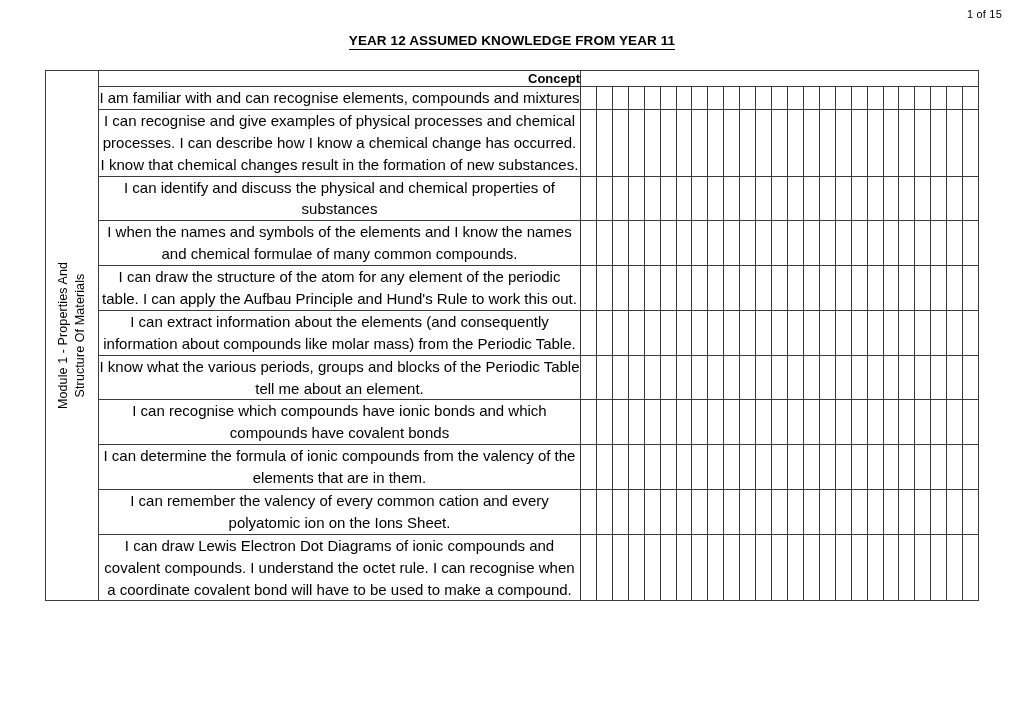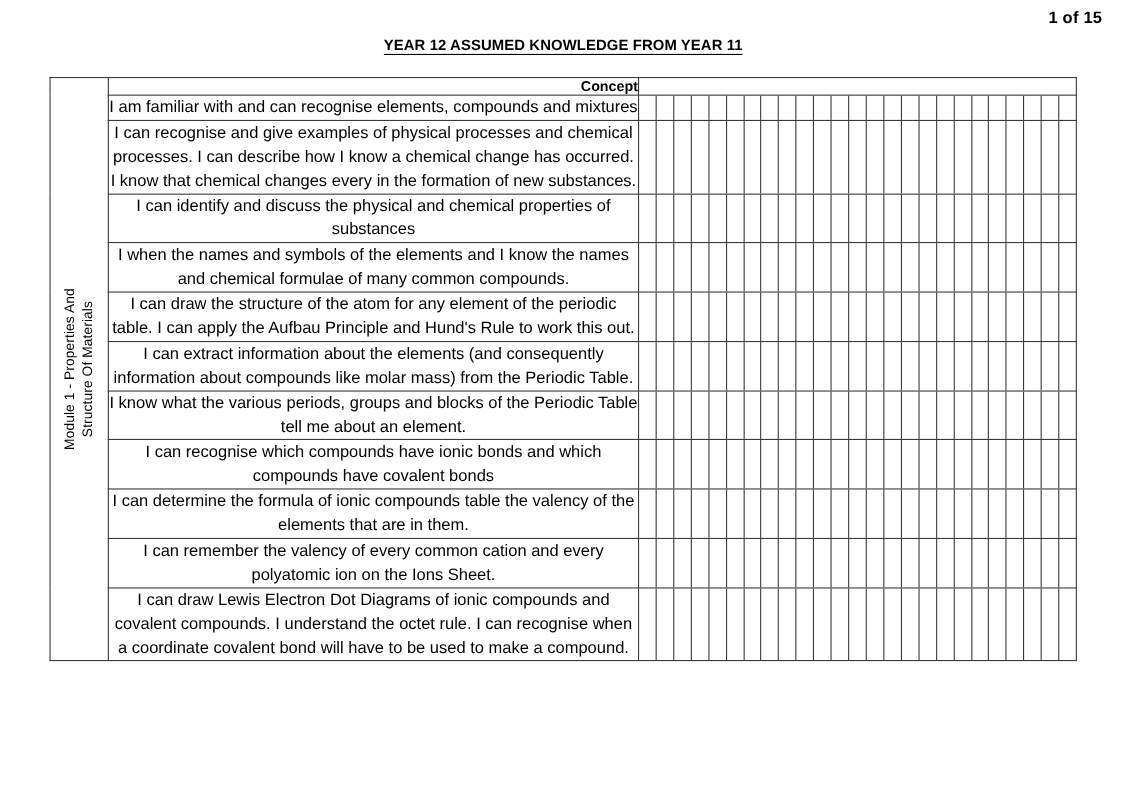--- a/index.html
+++ b/index.html
@@ -13,24 +13,23 @@
     position: relative;
     font-family: "Liberation Sans", sans-serif;
     color: #000000;
     overflow: hidden;
   }
 
   .page-indicator {
     position: absolute;
     top: 8px;
     right: 22px;
-    font-size: 15px;
+    font-size: 11px;
     color: #000;
     letter-spacing: 0.2px;
-    font-weight: bold;
   }
 
   .doc-title {
     position: absolute;
     top: 33px;
     left: 0;
     width: 1024px;
     text-align: center;
     font-size: 13.5px;
     font-weight: bold;
@@ -167,21 +166,21 @@
             <div class="grid-box"></div>
             <div class="grid-box"></div>
             <div class="grid-box"></div>
             <div class="grid-box"></div>
             <div class="grid-box"></div>
             <div class="grid-box"></div>
           </div>
         </td>
       </tr>
       <tr>
-        <td class="concept-cell">I can recognise and give examples of physical processes and chemical processes. I can describe how I know a chemical change has occurred. I know that chemical changes every in the formation of new substances.</td>
+        <td class="concept-cell">I can recognise and give examples of physical processes and chemical processes. I can describe how I know a chemical change has occurred. I know that chemical changes result in the formation of new substances.</td>
         <td class="grid-cell grid-cell-td">
           <div class="grid-fill">
             <div class="grid-box"></div>
             <div class="grid-box"></div>
             <div class="grid-box"></div>
             <div class="grid-box"></div>
             <div class="grid-box"></div>
             <div class="grid-box"></div>
             <div class="grid-box"></div>
             <div class="grid-box"></div>
@@ -391,21 +390,21 @@
             <div class="grid-box"></div>
             <div class="grid-box"></div>
             <div class="grid-box"></div>
             <div class="grid-box"></div>
             <div class="grid-box"></div>
             <div class="grid-box"></div>
           </div>
         </td>
       </tr>
       <tr>
-        <td class="concept-cell">I can determine the formula of ionic compounds table the valency of the elements that are in them.</td>
+        <td class="concept-cell">I can determine the formula of ionic compounds from the valency of the elements that are in them.</td>
         <td class="grid-cell grid-cell-td">
           <div class="grid-fill">
             <div class="grid-box"></div>
             <div class="grid-box"></div>
             <div class="grid-box"></div>
             <div class="grid-box"></div>
             <div class="grid-box"></div>
             <div class="grid-box"></div>
             <div class="grid-box"></div>
             <div class="grid-box"></div>

